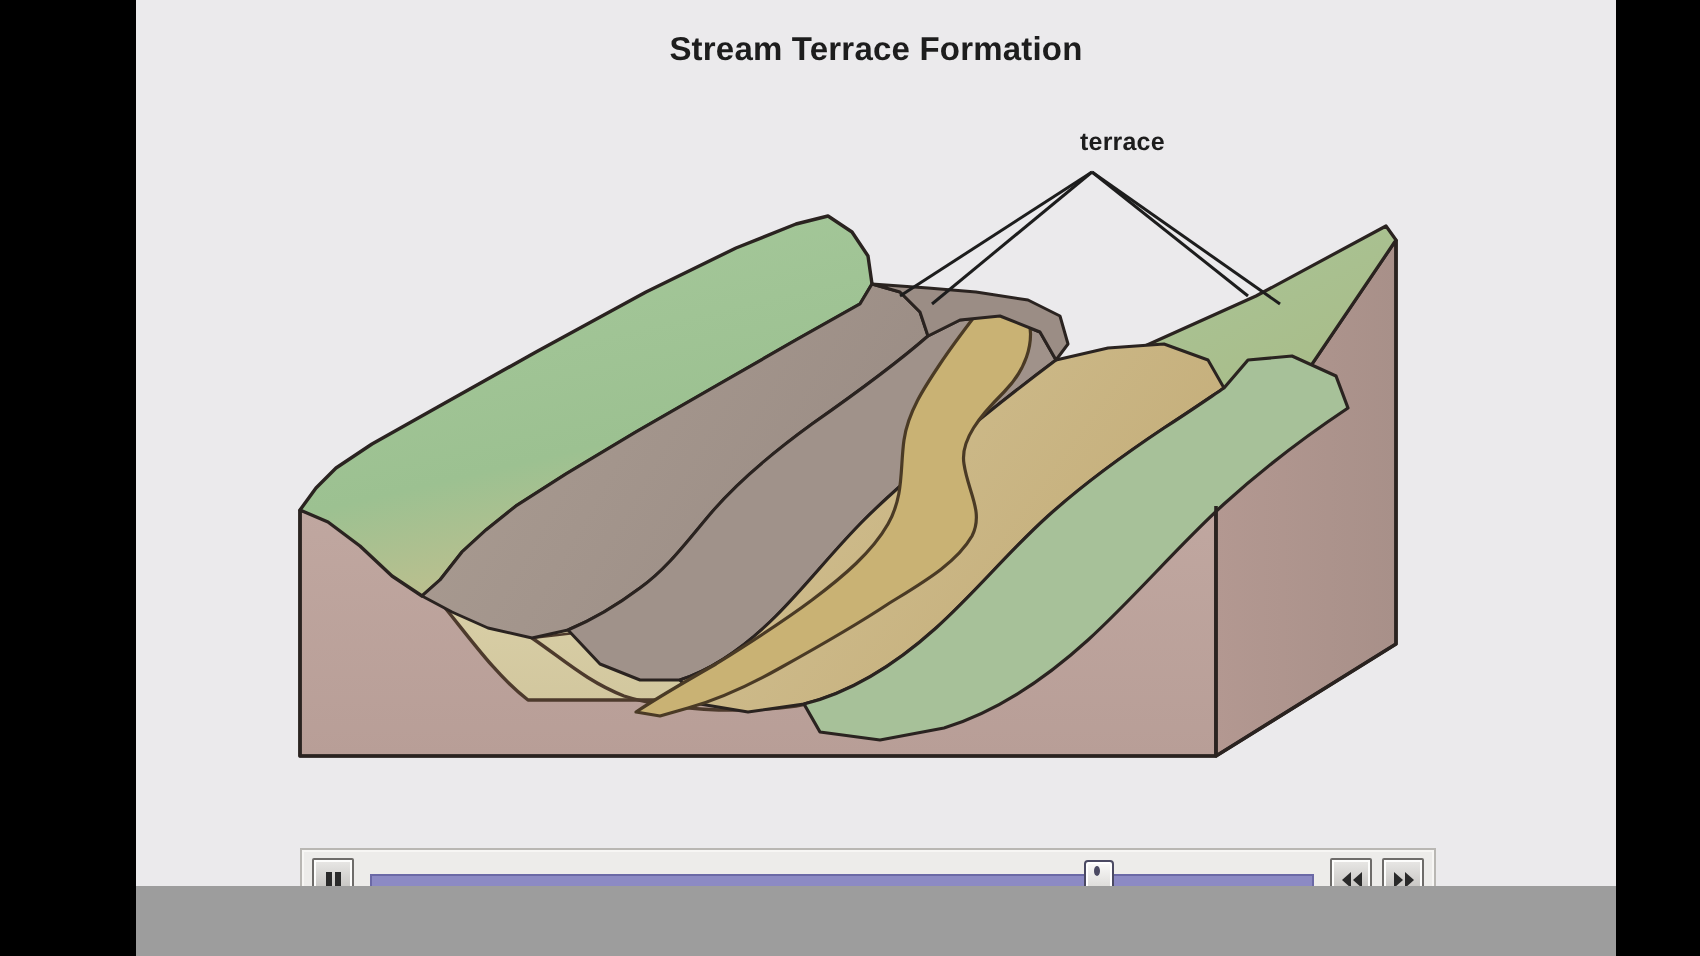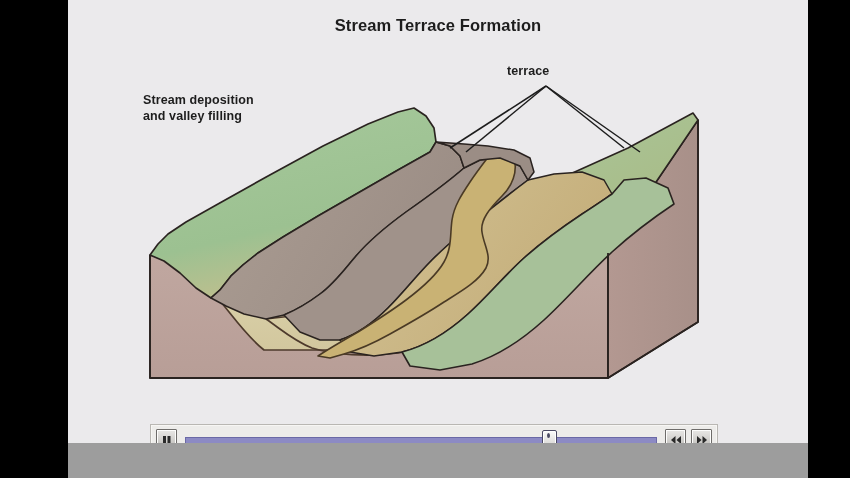--- a/index.html
+++ b/index.html
@@ -90,21 +90,21 @@
   }
   #label-deposition {
     left: 75px;
     top: 92px;
     font-size: 12.5px;
     line-height: 16px;
     white-space: normal;
     width: 190px;
   }
   #label-terrace {
-    left: 439px;
+    left: 472px;
     top: 64px;
     font-size: 12.5px;
     text-align: center;
   }
 
   
   #player-bar {
     position: absolute;
     left: 82px;
     top: 424px;
@@ -333,24 +333,20 @@
 
           <g stroke="#2a2320" stroke-width="1.8" fill="none" stroke-linejoin="round">
             <path d="M 82 255 L 82 378 L 540 378 L 630 322 L 630 120"></path>
             <path d="M 540 378 L 540 253"></path>
           </g>
         </svg>
       </div>
 
       <div class="fig-text" id="fig-title">Stream Terrace Formation</div>
 
-      <div class="fig-text" id="label-deposition">
-        <span>Stream deposition</span><br>
-        <span>and valley filling</span>
-      </div>
 
       <div class="fig-text" id="label-terrace">terrace</div>
 
       <div id="player-bar">
 
         <div class="pbtn" title="Pause">
           <svg width="11" height="11" viewBox="0 0 11 11">
             <rect x="2" y="1" width="3" height="9" fill="#2a2a2a"></rect>
             <rect x="6.5" y="1" width="3" height="9" fill="#2a2a2a"></rect>
           </svg>

